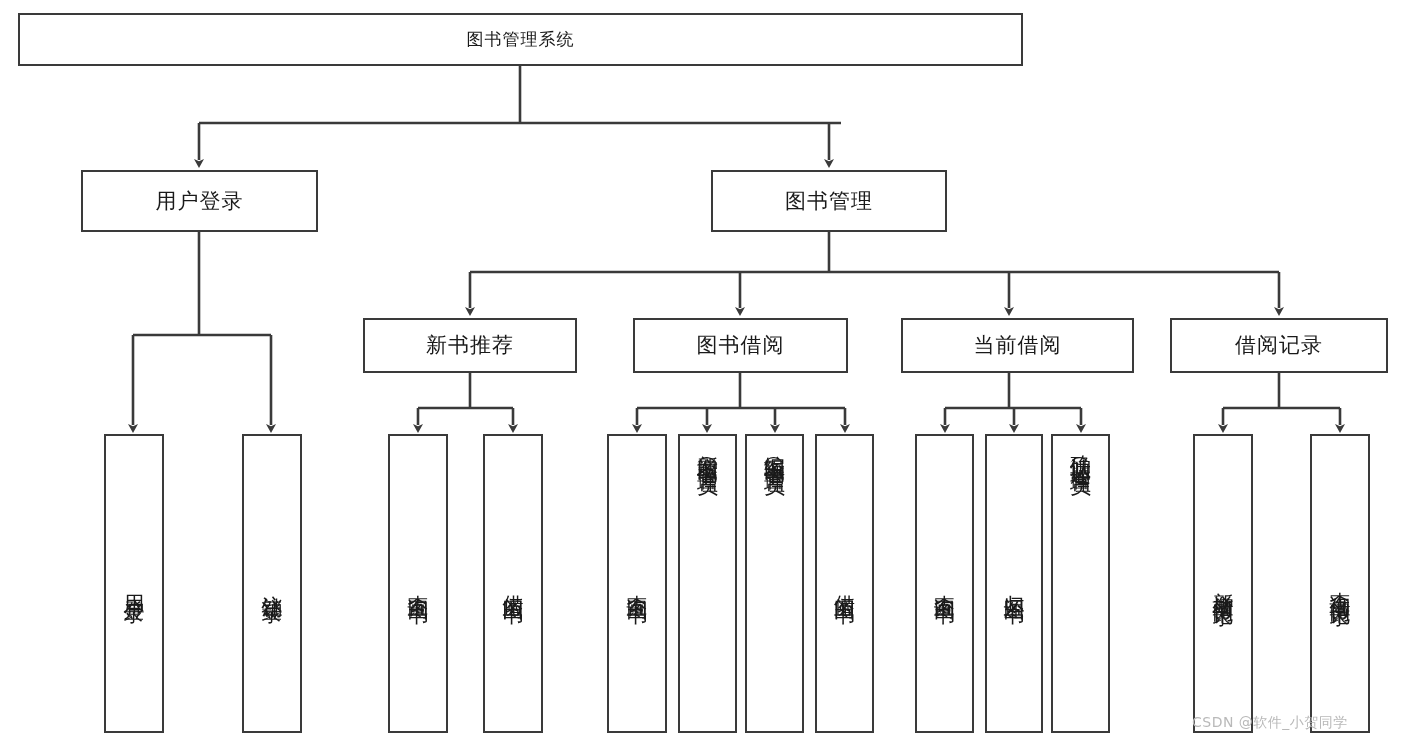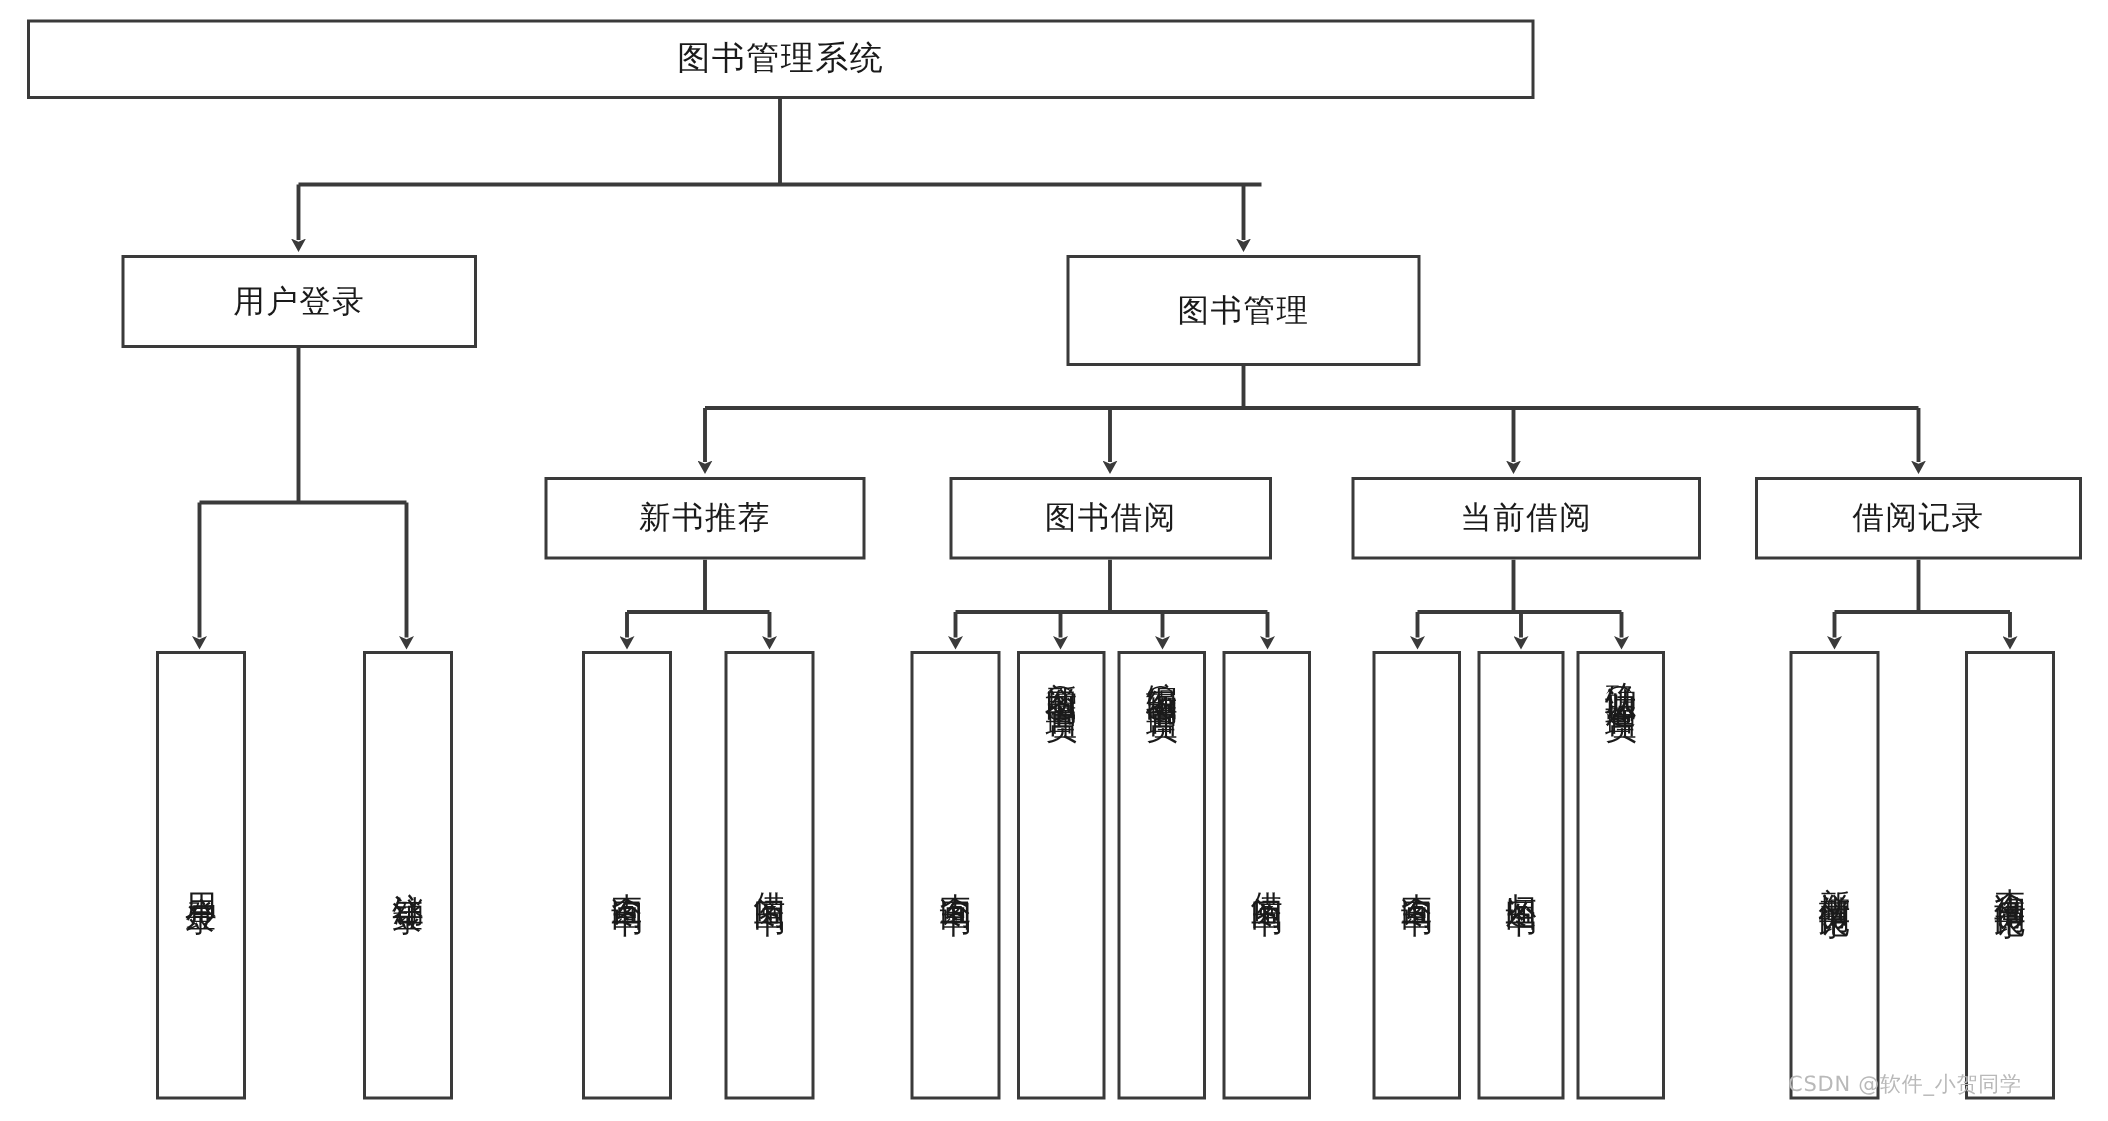--- a/index.html
+++ b/index.html
@@ -41,21 +41,21 @@
     display: block;
     text-align: center;
     line-height: 1.18;
     white-space: pre-line;
   }
   .node.horiz .label {
     font-size: 21px;
     letter-spacing: 1px;
   }
   .node.root .label {
-    font-size: 22px;
+    font-size: 17px;
     letter-spacing: 1px;
   }
   .node.vert {
     align-items: center;
     justify-content: center;
   }
   .node.vert .label {
     writing-mode: vertical-rl;
     text-orientation: upright;
     font-size: 21px;
@@ -132,21 +132,21 @@
     </g>
   </svg>
 
   <div class="node root horiz" style="left:18px; top:13px; width:1005px; height:53px;">
     <span class="label">图书管理系统</span>
   </div>
 
   <div class="node horiz" style="left:81px; top:170px; width:237px; height:62px;">
     <span class="label">用户登录</span>
   </div>
-  <div class="node horiz" style="left:711px; top:170px; width:236px; height:74px;">
+  <div class="node horiz" style="left:711px; top:170px; width:236px; height:62px;">
     <span class="label">图书管理</span>
   </div>
 
   <div class="node horiz" style="left:633px; top:318px; width:215px; height:55px;">
     <span class="label">图书借阅</span>
   </div>
   <div class="node horiz" style="left:363px; top:318px; width:214px; height:55px;">
     <span class="label">新书推荐</span>
   </div>
   <div class="node horiz" style="left:901px; top:318px; width:233px; height:55px;">

